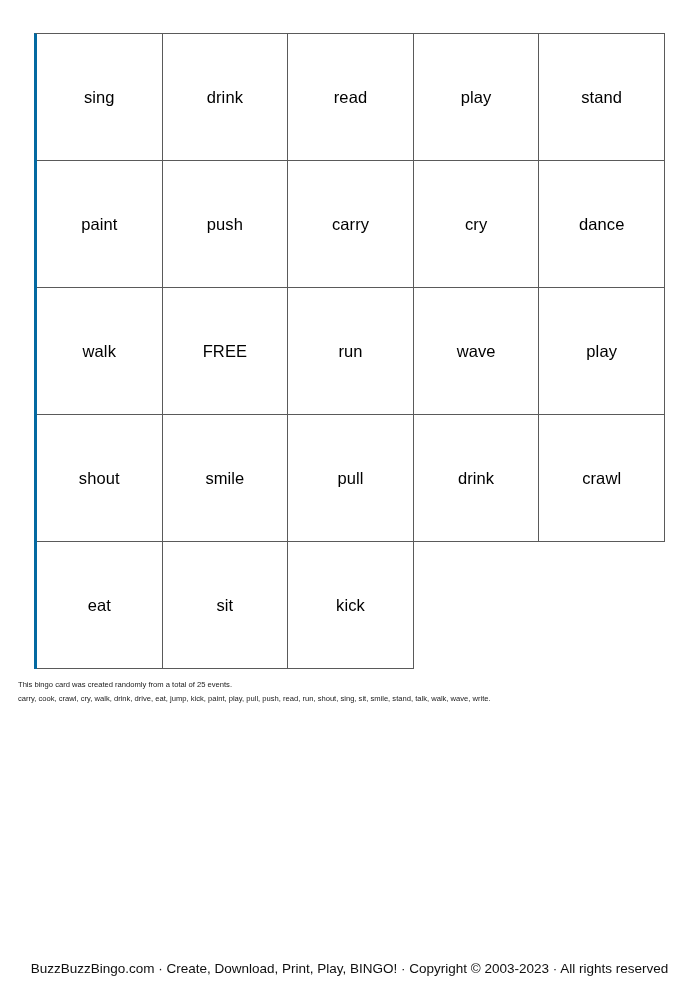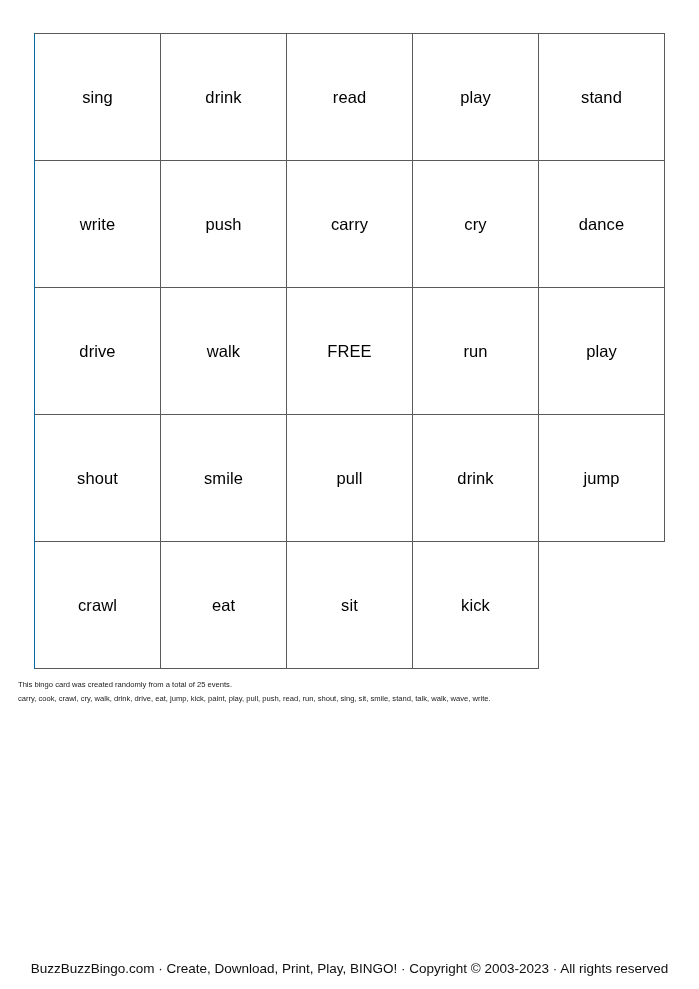--- a/index.html
+++ b/index.html
@@ -26,21 +26,21 @@
   }
 
   
   .bingo-card {
     position: absolute;
     left: 34px;
     top: 33px;
     width: 631px;
     height: 636px;
     border-top: 1px solid #5a5a5a;
-    border-left: 1px solid #0369a1;
+    border-left: 3px solid #0369a1;
     box-sizing: border-box;
     display: grid;
     grid-template-columns: repeat(5, 1fr);
     grid-template-rows: repeat(5, 1fr);
     background: #ffffff;
   }
 
   .bingo-cell {
     border-right: 1px solid #5a5a5a;
     border-bottom: 1px solid #5a5a5a;
@@ -111,67 +111,64 @@
       <span class="bingo-cell-text">read</span>
     </div>
     <div class="bingo-cell">
       <span class="bingo-cell-text">play</span>
     </div>
     <div class="bingo-cell">
       <span class="bingo-cell-text">stand</span>
     </div>
 
     <div class="bingo-cell">
-      <span class="bingo-cell-text">write</span>
+      <span class="bingo-cell-text">paint</span>
     </div>
     <div class="bingo-cell">
       <span class="bingo-cell-text">push</span>
     </div>
     <div class="bingo-cell">
       <span class="bingo-cell-text">carry</span>
     </div>
     <div class="bingo-cell">
       <span class="bingo-cell-text">cry</span>
     </div>
     <div class="bingo-cell">
       <span class="bingo-cell-text">dance</span>
     </div>
 
     <div class="bingo-cell">
-      <span class="bingo-cell-text">drive</span>
-    </div>
-    <div class="bingo-cell">
       <span class="bingo-cell-text">walk</span>
     </div>
     <div class="bingo-cell">
       <span class="bingo-cell-text">FREE</span>
     </div>
     <div class="bingo-cell">
       <span class="bingo-cell-text">run</span>
+    </div>
+    <div class="bingo-cell">
+      <span class="bingo-cell-text">wave</span>
     </div>
 
     <div class="bingo-cell">
       <span class="bingo-cell-text">play</span>
     </div>
     <div class="bingo-cell">
       <span class="bingo-cell-text">shout</span>
     </div>
     <div class="bingo-cell">
       <span class="bingo-cell-text">smile</span>
     </div>
     <div class="bingo-cell">
       <span class="bingo-cell-text">pull</span>
     </div>
     <div class="bingo-cell">
       <span class="bingo-cell-text">drink</span>
     </div>
 
-    <div class="bingo-cell">
-      <span class="bingo-cell-text">jump</span>
-    </div>
     <div class="bingo-cell">
       <span class="bingo-cell-text">crawl</span>
     </div>
     <div class="bingo-cell">
       <span class="bingo-cell-text">eat</span>
     </div>
     <div class="bingo-cell">
       <span class="bingo-cell-text">sit</span>
     </div>
     <div class="bingo-cell">

